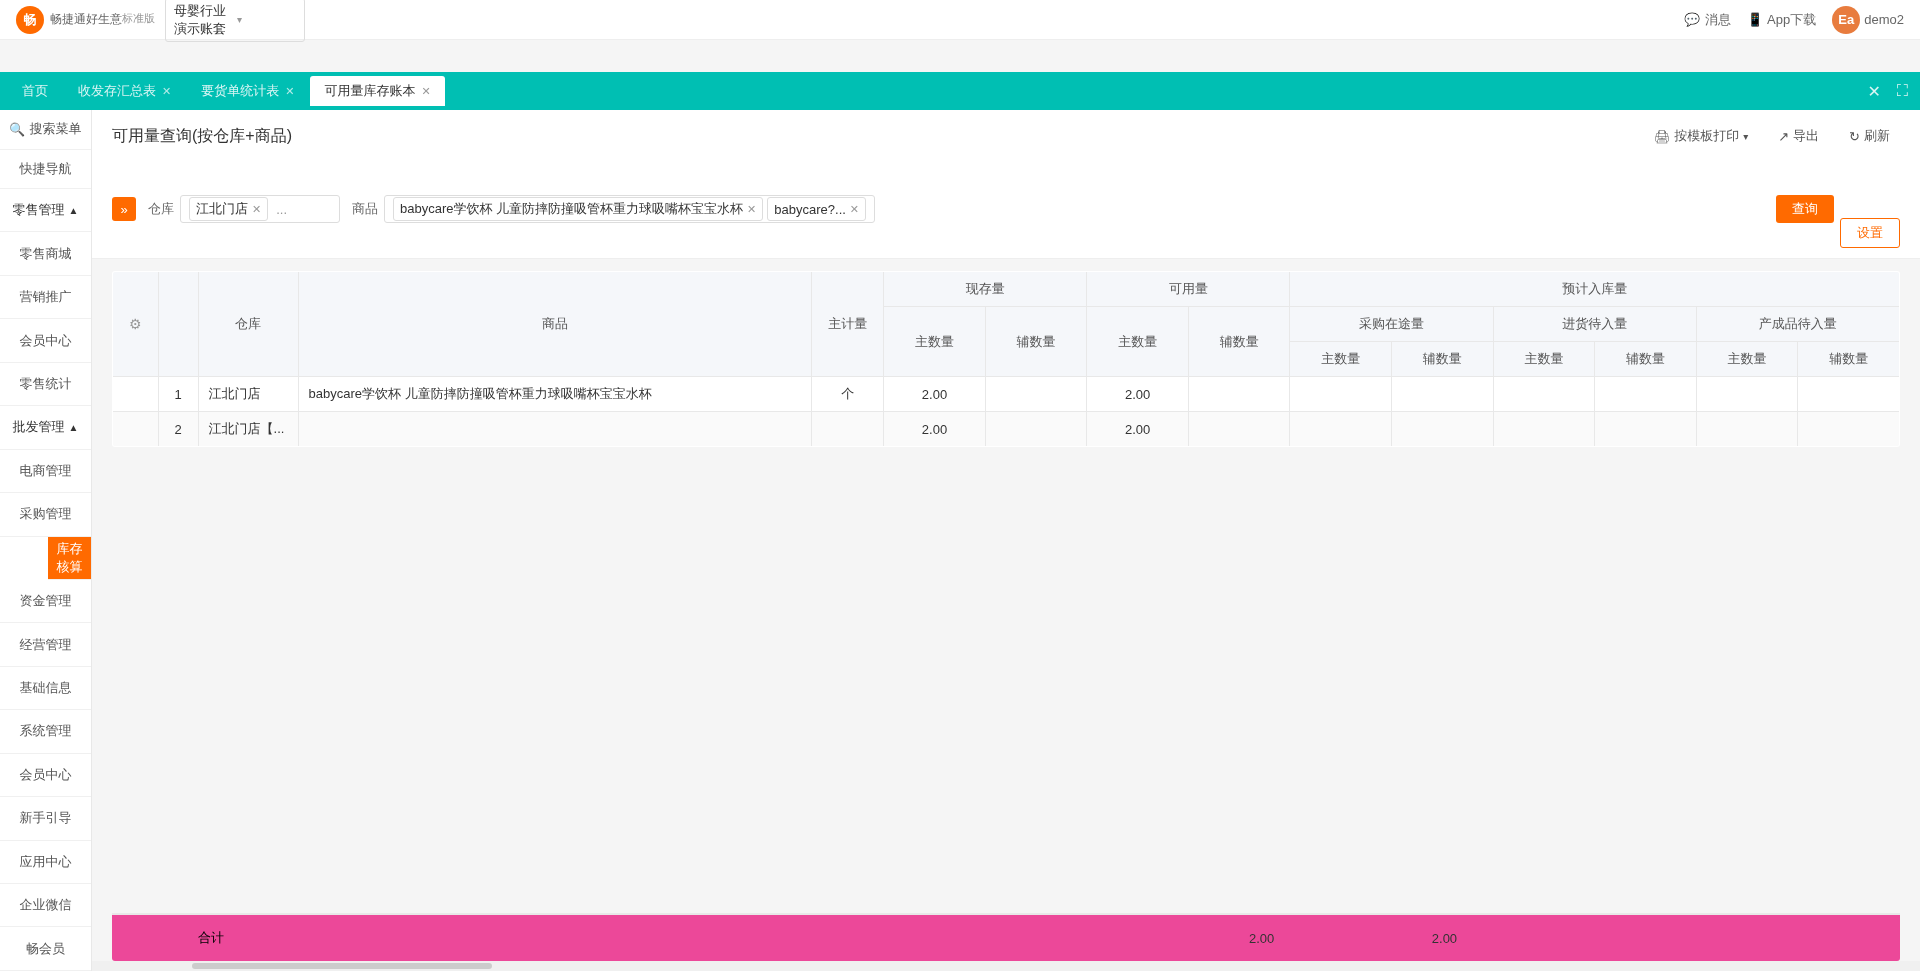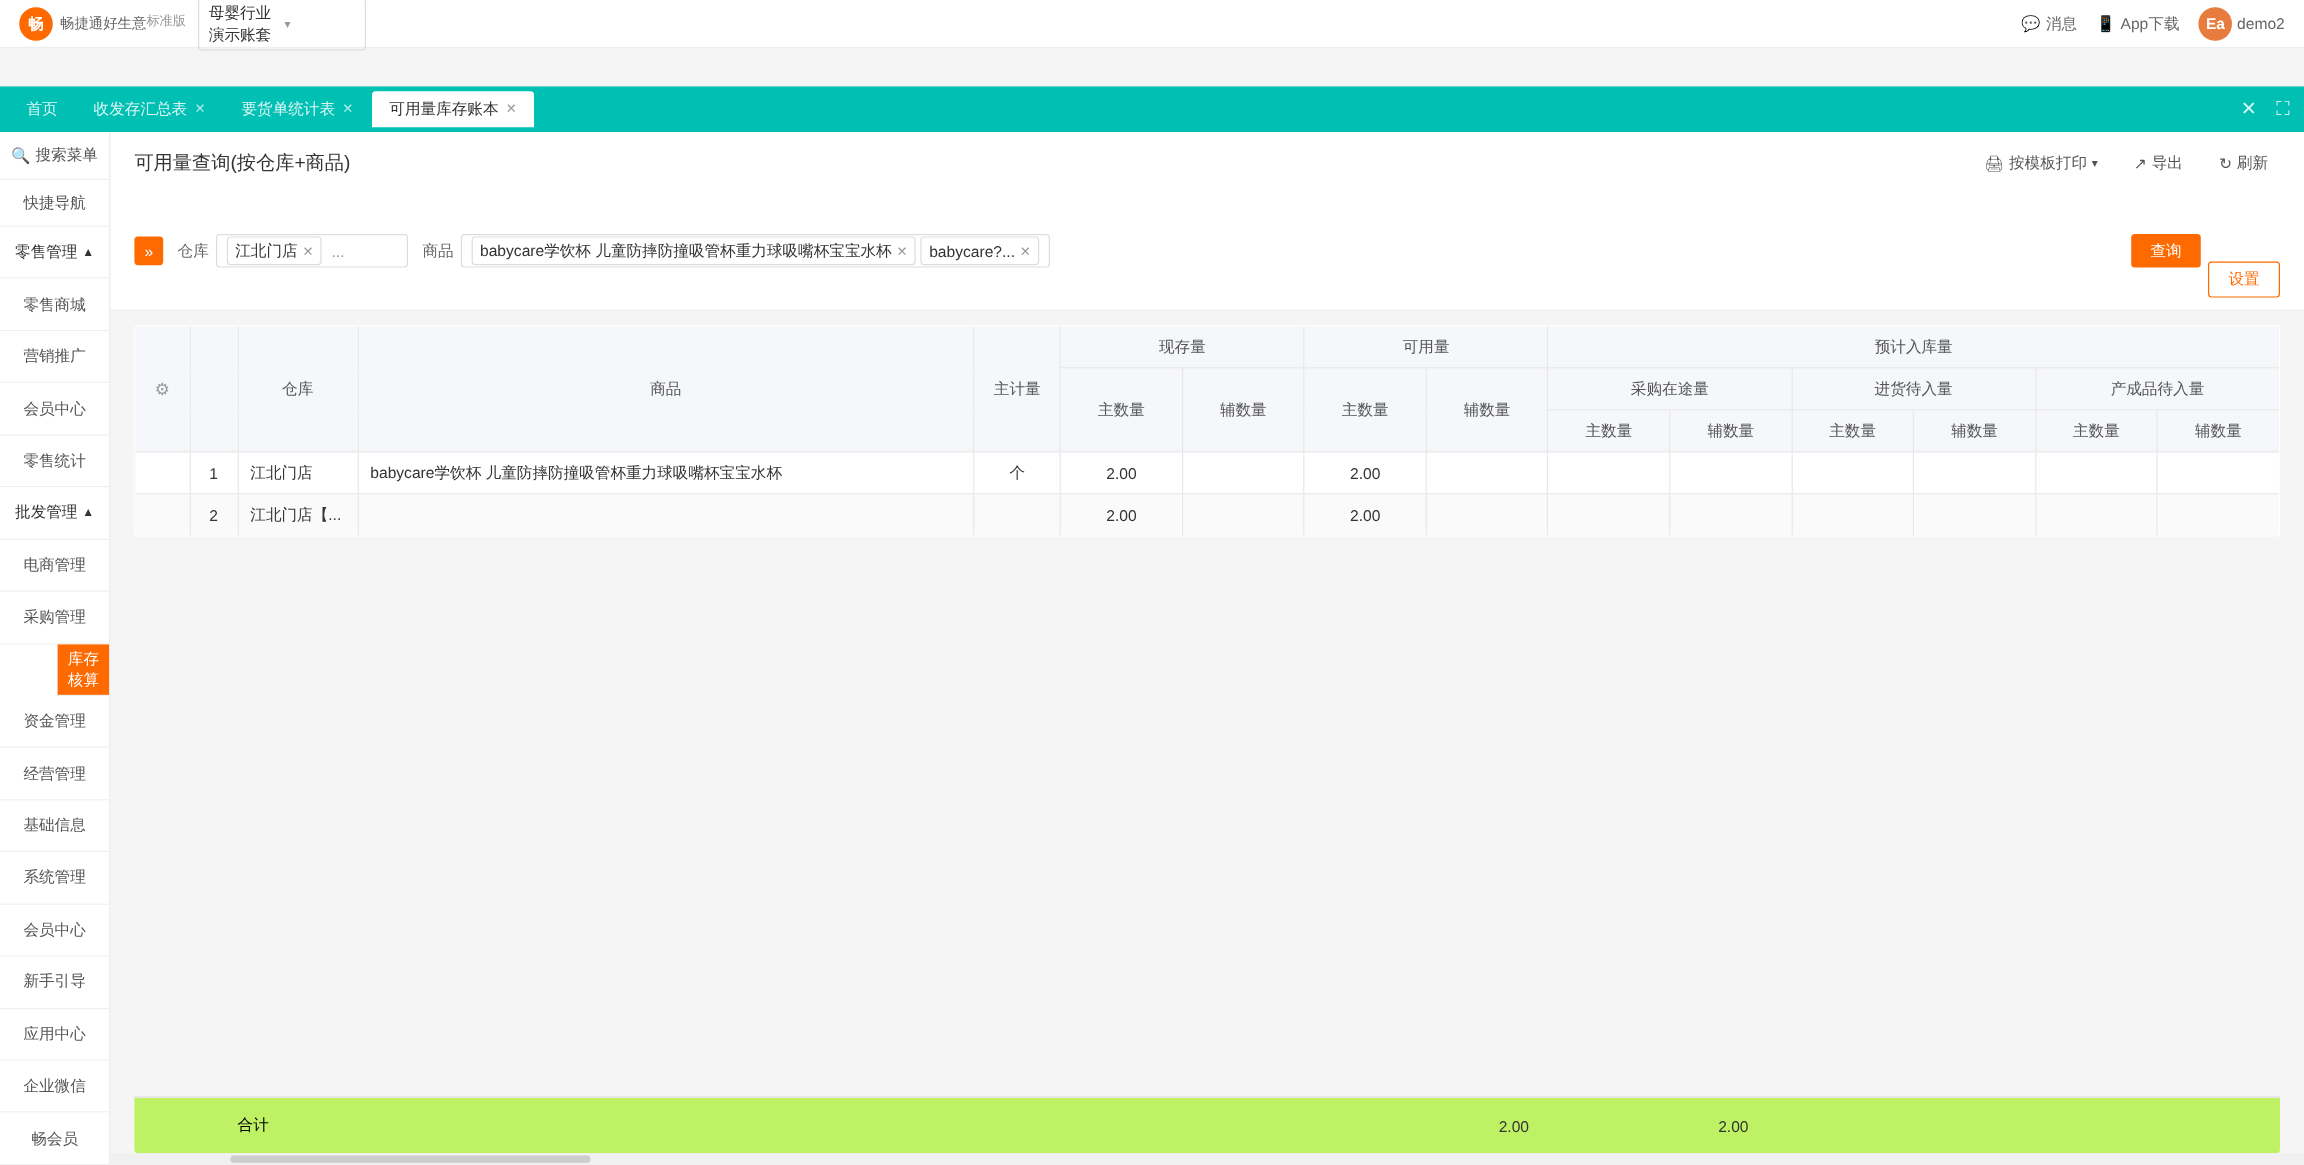--- a/index.html
+++ b/index.html
@@ -511,21 +511,21 @@
             <td></td>
             <td></td>
             <td></td>
             <td></td>
             <td></td>
           </tr>
         </tbody>
       </table>
     </div>
 
-    <div style="background:#bef264; border-top:2px solid #e8e8e8; padding:8px 0; flex-shrink:0; display:flex; align-items:center; margin: 0 20px 0 20px; border-radius:0 0 3px 3px;">
+    <div style="background:#ec4899; border-top:2px solid #e8e8e8; padding:8px 0; flex-shrink:0; display:flex; align-items:center; margin: 0 20px 0 20px; border-radius:0 0 3px 3px;">
       <table style="width:100%; border-collapse:collapse;">
         <tbody>
           <tr>
             <td style="width:36px; border:none;"></td>
             <td style="width:40px; border:none;"></td>
             <td style="width:100px; border:none; font-weight:500; text-align:left; padding:6px 10px;">合计</td>
             <td style="min-width:300px; border:none;"></td>
             <td style="width:70px; border:none;"></td>
             <td style="text-align:center; border:none; font-weight:500; color:#333; padding:6px 10px;">2.00</td>
             <td style="text-align:center; border:none; padding:6px 10px;"></td>

